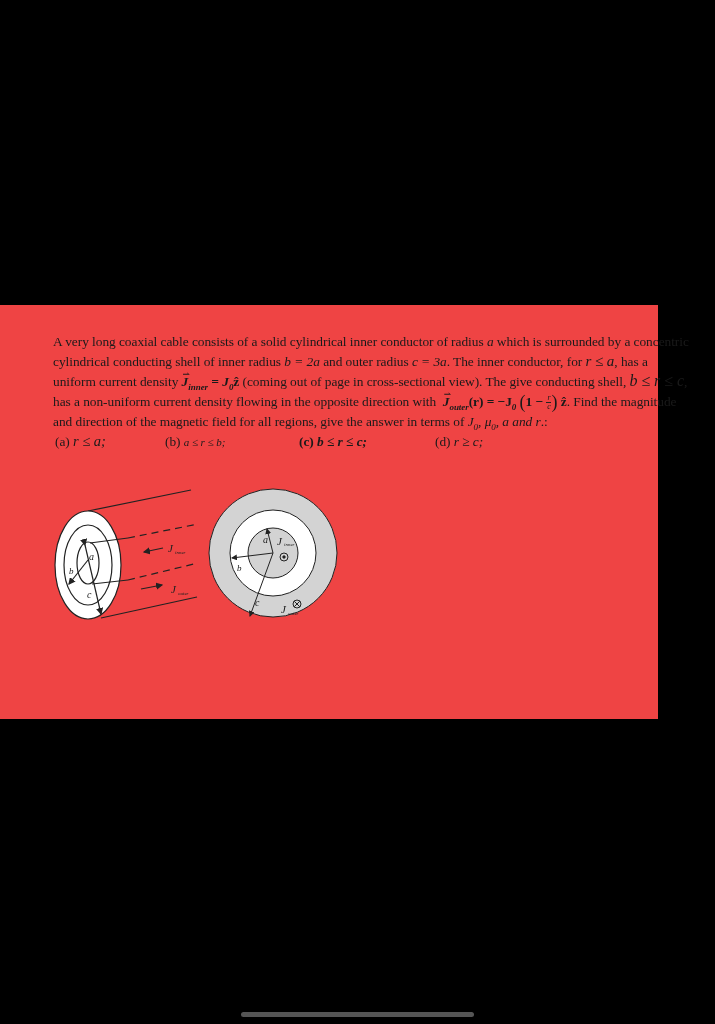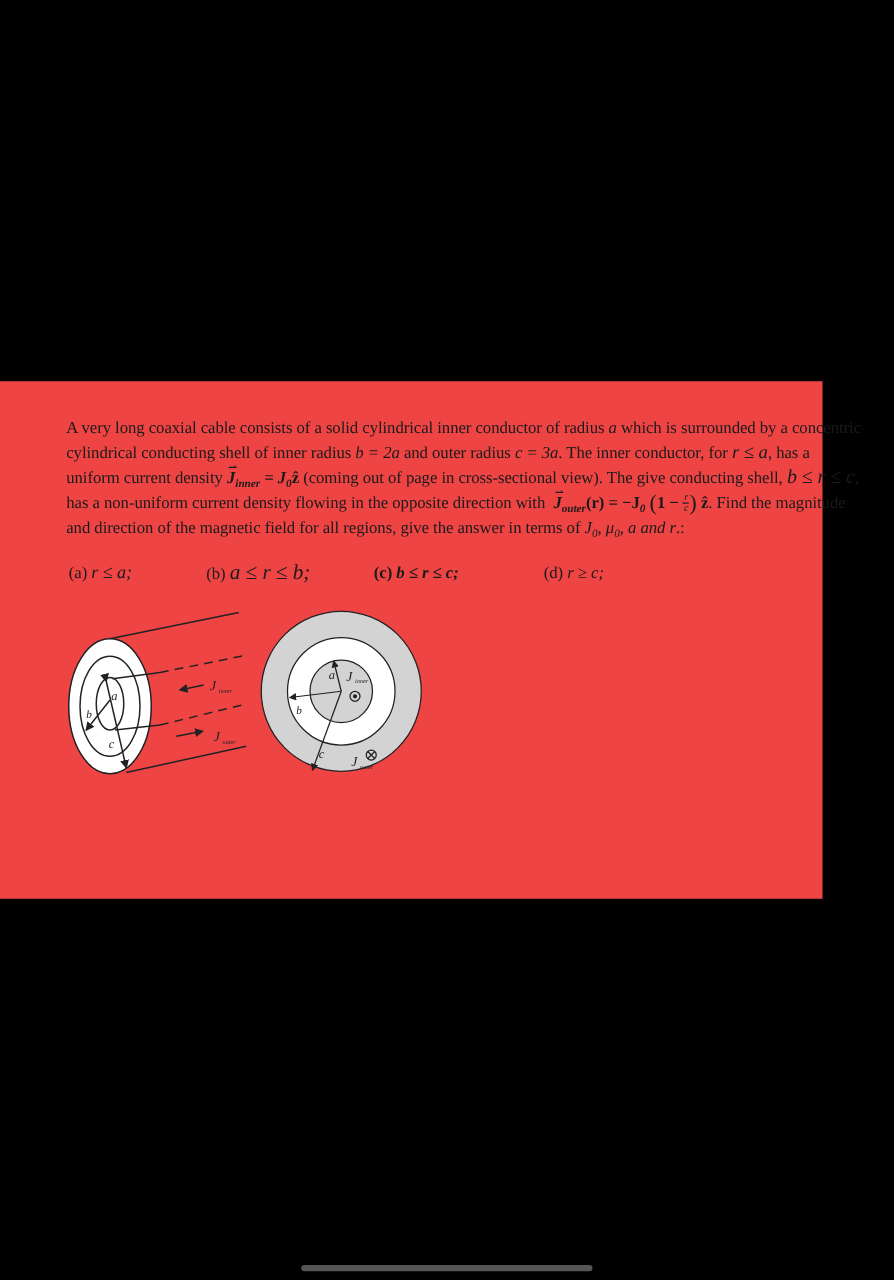--- a/index.html
+++ b/index.html
@@ -12,21 +12,21 @@
   }
   .problem {
     position: absolute; left: 53px; top: 27px; width: 640px;
     font-size: 13.4px; line-height: 19.6px; color: #1a1a1a;
     letter-spacing: -0.05px;
   }
   .problem p { margin: 0; }
   .m { font-style: italic; }
   .b { font-weight: bold; font-style: italic; }
   sub { font-size: 9px; line-height: 0; }
-  .parts { display: flex; margin-top: 16px; }
+  .parts { display: flex; margin-top: 0; }
   .parts span { display: inline-block; }
   .part-a { width: 110px; padding-left: 2px; }
   .part-b { width: 134px; }
   .part-c { width: 136px; font-weight: bold; }
   .figure { position: absolute; left: 0; top: 0; }
   .home-indicator {
     position: absolute; left: 241px; top: 1012px; width: 233px; height: 5px;
     background: #555; border-radius: 3px;
   }
   .frac { display: inline-block; vertical-align: middle; text-align: center; font-size: 8px; line-height: 8px; font-style: italic; }
@@ -52,21 +52,21 @@
       <span>(coming out of page in cross-sectional view). The give conducting shell,</span>
       <span class="m" style="font-size:16px">b ≤ r ≤ c</span><span>, has a non-uniform current density flowing in the opposite direction with</span>
       &nbsp;<span class="b"><span style="position:relative"><span>J</span><span style="position:absolute;left:1px;top:-9px;font-size:9px;font-style:normal">⇀</span></span><sub>outer</sub></span><span class="b" style="font-style:normal">(r) = −J</span><sub class="b">0</sub>
       <span class="paren">(</span><span style="font-weight:bold">1 −</span>
       <span class="frac"><span class="num">r</span><span>c</span></span><span class="paren">)</span>
       <span style="font-weight:bold">ẑ</span><span>. Find the magnitude and direction of the magnetic field for all regions, give the answer in terms of</span>
       <span class="m">J</span><sub class="m">0</sub><span class="m">, μ</span><sub class="m">0</sub><span class="m">, a and r</span><span>.:</span>
     </p>
     <div class="parts">
       <span class="part-a"><span>(a)</span> <span class="m" style="font-size:14.5px">r ≤ a;</span></span>
-      <span class="part-b"><span>(b)</span> <span class="m" style="font-size:17px">a ≤ r ≤ b;</span></span>
+      <span class="part-b"><span>(b)</span> <span class="m" style="font-size:11px">a ≤ r ≤ b;</span></span>
       <span class="part-c"><span>(c)</span> <span class="m">b ≤ r ≤ c;</span></span>
       <span class="part-d"><span>(d)</span> <span class="m">r ≥ c;</span></span>
     </div>
   </div>
 
   <svg class="figure" width="715" height="414" viewBox="0 305 715 414" xmlns="http://www.w3.org/2000/svg">
     <defs>
       <marker id="ah" markerWidth="6" markerHeight="6" refX="5" refY="3" orient="auto">
         <path d="M0,0 L6,3 L0,6 z" fill="#222"></path>
       </marker>

